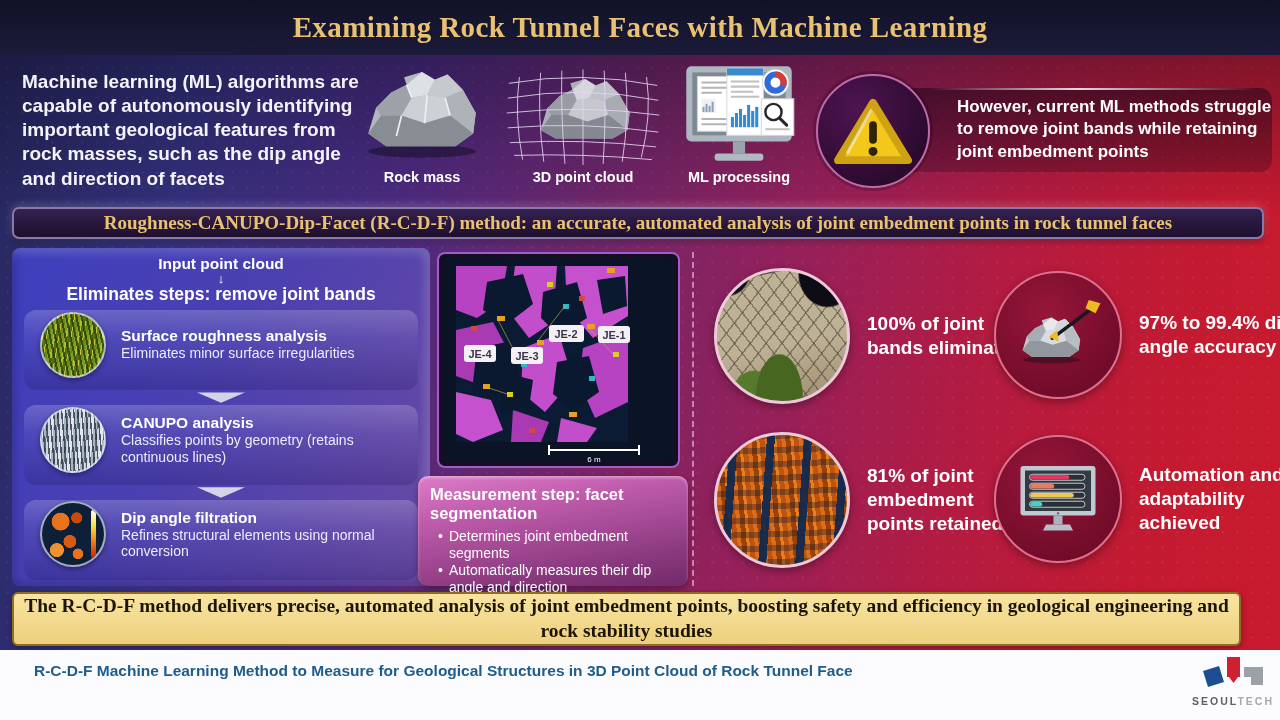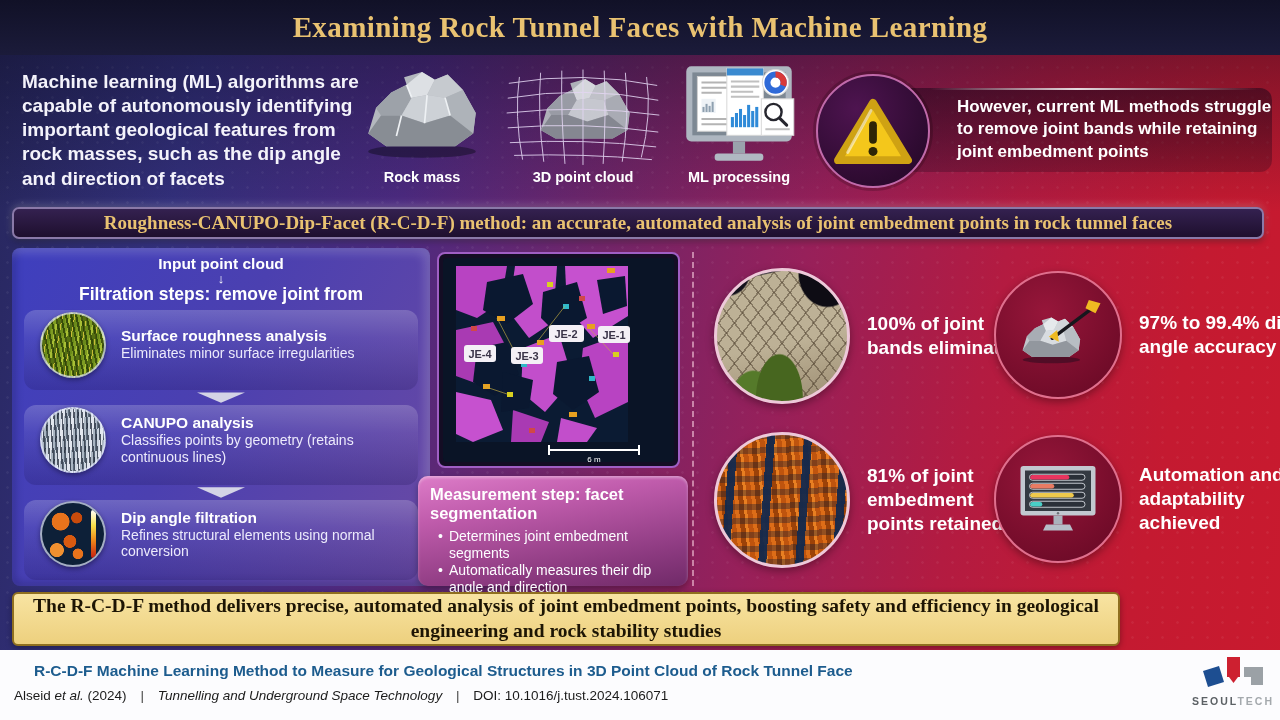--- a/index.html
+++ b/index.html
@@ -100,21 +100,21 @@
     radial-gradient(ellipse at 8% 0%,#14121c 0 13%,transparent 14%),
     repeating-linear-gradient(52deg,transparent 0 11px,rgba(80,66,48,.5) 11px 12.5px),
     repeating-linear-gradient(-52deg,transparent 0 11px,rgba(80,66,48,.5) 11px 12.5px),
     linear-gradient(168deg,#2a2732 0 8%,#bdb196 9% 55%,#ab9d82 80%,#9c8e74 100%);}
   .photo-embed{background:
     repeating-linear-gradient(94deg,rgba(19,41,77,0) 0 13px,rgba(19,41,77,.95) 13px 21px,rgba(19,41,77,0) 21px 37px),
     repeating-linear-gradient(178deg,rgba(10,25,50,.35) 0 6px,transparent 6px 14px),
     repeating-linear-gradient(86deg,#bf540e 0 5px,#dd6d18 5px 9px,#9c4208 9px 14px,#e87f22 14px 17px);}
 
   
-  .conclusion{position:absolute;left:12px;top:592px;width:1108px;height:54px;box-sizing:border-box;
+  .conclusion{position:absolute;left:12px;top:592px;width:1229px;height:54px;box-sizing:border-box;
     background:linear-gradient(180deg,#f8e4a2,#edd07e);border:2px solid #8f6f1f;border-radius:6px;
     display:flex;align-items:center;justify-content:center;padding:0 10px;box-shadow:0 2px 6px rgba(0,0,0,.35);}
   .conclusion span{font-family:"Liberation Serif","DejaVu Serif",serif;font-weight:bold;font-size:19.5px;color:#1d1504;
     text-align:center;line-height:1.28;}
 
   
   .footer{position:absolute;left:0;top:650px;width:1280px;height:70px;background:#fcfcfe;}
   .f-title{position:absolute;left:14px;top:12px;font-size:15.5px;font-weight:bold;color:#1d5c8e;margin-left:20px;}
   .f-meta{position:absolute;left:14px;top:38px;font-size:13.5px;color:#1b1b1b;}
   .f-meta .it{font-style:italic;}
@@ -239,21 +239,21 @@
   </div>
   <div class="warn-text">However, current ML methods struggle to remove joint bands while retaining joint embedment points</div>
 
   <div class="method-banner">
     <span>Roughness-CANUPO-Dip-Facet (R-C-D-F) method: an accurate, automated analysis of joint embedment points in rock tunnel faces</span>
   </div>
 
   <div class="left-panel">
     <div class="lp-header">Input point cloud</div>
     <div class="lp-arrow">↓</div>
-    <div class="lp-subheader">Filtration steps: remove joint from</div>
+    <div class="lp-subheader">Eliminates steps: remove joint bands</div>
 
     <div class="step-card">
       <div class="step-thumb thumb-rough"></div>
       <div class="step-text">
         <div class="step-title">Surface roughness analysis</div>
         <div class="step-desc">Eliminates minor surface irregularities</div>
       </div>
     </div>
     <div class="chev"></div>
 
@@ -411,29 +411,20 @@
     </div>
     <div class="res-text">Automation and adaptability achieved</div>
   </div>
 
   <div class="conclusion">
     <span>The R-C-D-F method delivers precise, automated analysis of joint embedment points, boosting safety and efficiency in geological engineering and rock stability studies</span>
   </div>
 
   <div class="footer">
     <div class="f-title">R-C-D-F Machine Learning Method to Measure for Geological Structures in 3D Point Cloud of Rock Tunnel Face</div>
-    <div class="f-meta">
-      <span>Alseid</span>
-      <span class="it">et al.</span>
-      <span>(2024)</span>
-      <span class="sep">|</span>
-      <span class="it">Tunnelling and Underground Space Technology</span>
-      <span class="sep">|</span>
-      <span>DOI: 10.1016/j.tust.2024.106071</span>
-    </div>
     <div class="logo">
       <svg width="66" height="40" viewBox="0 0 66 40">
         <polygon points="3,17 19,12 24,28 8,33" fill="#1d4e91"></polygon>
         <rect x="27" y="3" width="13" height="20" fill="#cd2030"></rect>
         <polygon points="29,23 38,23 33.5,29" fill="#cd2030"></polygon>
         <polygon points="44,13 63,13 63,31 51,31 51,23 44,23" fill="#9ba1a6"></polygon>
       </svg>
       <div class="logo-text">
         <span class="s1">SEOUL</span><span class="s2">TECH</span>
       </div>

